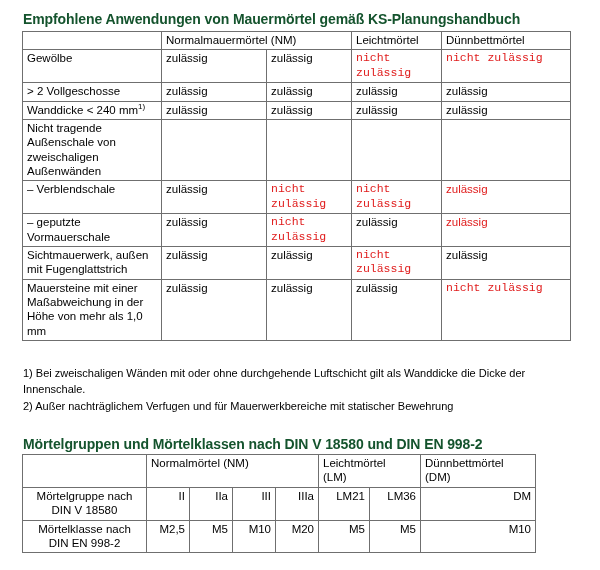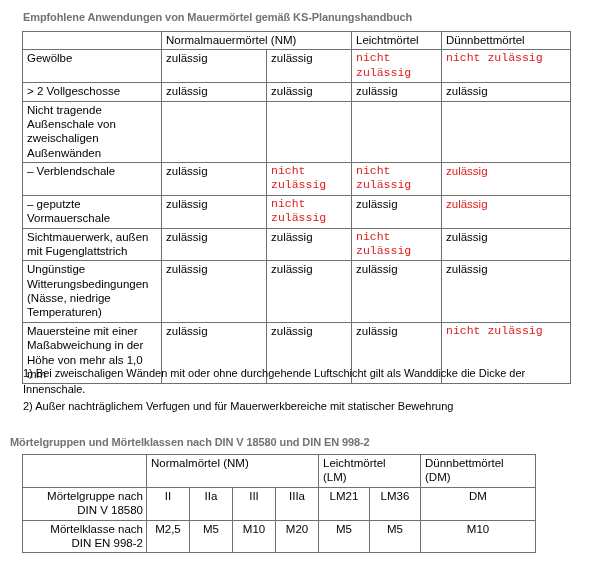--- a/index.html
+++ b/index.html
@@ -18,35 +18,35 @@
   .page {
     position: relative;
     width: 600px;
     height: 570px;
     padding: 0;
     box-sizing: border-box;
   }
 
   
   .section-title {
-    font-size: 11px;
+    font-size: 14px;
     font-weight: bold;
-    color: #737373;
+    color: #14532d;
     letter-spacing: -0.1px;
     line-height: 1.15;
   }
   #title-main {
     position: absolute;
     left: 23px;
     top: 11px;
     width: 555px;
   }
   #title-second {
     position: absolute;
-    left: 10px;
+    left: 23px;
     top: 436px;
     width: 555px;
   }
 
   
   table.grid {
     border-collapse: collapse;
     table-layout: fixed;
     font-size: 11.5px;
     line-height: 1.25;
@@ -118,23 +118,23 @@
     top: 454px;
     width: 478px;
   }
   #table-second td {
     height: 14px;
   }
   #table-second .col-lbl   { width: 124px; }
   #table-second .col-m     { width: 43px;  }
   #table-second .col-lm2   { width: 51px;  }
   #table-second .col-dm2   { width: 115px; }
-  #table-second .ctr { text-align: center; }
+  #table-second .ctr { text-align: right; }
   #table-second .lbl-cell {
-    text-align: right;
+    text-align: center;
     padding: 1px 3px 2px 3px;
   }
 </style>
 </head>
 <body>
 
 <div class="page">
 
   <div class="section-title" id="title-main">Empfohlene Anwendungen von Mauermörtel gemäß KS-Planungshandbuch</div>
 
@@ -160,20 +160,27 @@
           <td class="cell-notallowed">nicht zulässig</td>
           <td class="cell-notallowed">nicht zulässig</td>
         </tr>
         <tr>
           <td>&gt; 2 Vollgeschosse</td>
           <td class="cell-allowed">zulässig</td>
           <td class="cell-allowed">zulässig</td>
           <td class="cell-allowed">zulässig</td>
           <td class="cell-allowed">zulässig</td>
         </tr>
+        <tr>
+          <td>Wanddicke &lt; 240 mm<sup class="fn">1)</sup></td>
+          <td class="cell-allowed">zulässig</td>
+          <td class="cell-allowed">zulässig</td>
+          <td class="cell-allowed">zulässig</td>
+          <td class="cell-allowed">zulässig</td>
+        </tr>
         <tr class="row-tall">
           <td>Nicht tragende<br>Außenschale von<br>zweischaligen<br>Außenwänden</td>
           <td class="cell-allowed"></td>
           <td class="cell-allowed"></td>
           <td class="cell-allowed"></td>
           <td class="cell-allowed"></td>
         </tr>
         <tr>
           <td>– Verblendschale</td>
           <td class="cell-allowed">zulässig</td>
@@ -186,27 +193,20 @@
           <td class="cell-allowed">zulässig</td>
           <td class="cell-notallowed">nicht zulässig</td>
           <td class="cell-allowed">zulässig</td>
           <td class="cell-allowed-red">zulässig</td>
         </tr>
         <tr class="row-tall">
           <td>Sichtmauerwerk, außen<br>mit Fugenglattstrich</td>
           <td class="cell-allowed">zulässig</td>
           <td class="cell-allowed">zulässig</td>
           <td class="cell-notallowed">nicht zulässig</td>
-          <td class="cell-allowed">zulässig</td>
-        </tr>
-        <tr class="row-tall">
-          <td>Ungünstige<br>Witterungsbedingungen<br>(Nässe, niedrige<br>Temperaturen)</td>
-          <td class="cell-allowed">zulässig</td>
-          <td class="cell-allowed">zulässig</td>
-          <td class="cell-allowed">zulässig</td>
           <td class="cell-allowed">zulässig</td>
         </tr>
         <tr class="row-tall">
           <td>Mauersteine mit einer<br>Maßabweichung in der<br>Höhe von mehr als 1,0<br>mm</td>
           <td class="cell-allowed">zulässig</td>
           <td class="cell-allowed">zulässig</td>
           <td class="cell-allowed">zulässig</td>
           <td class="cell-notallowed">nicht zulässig</td>
         </tr>
       </tbody>

